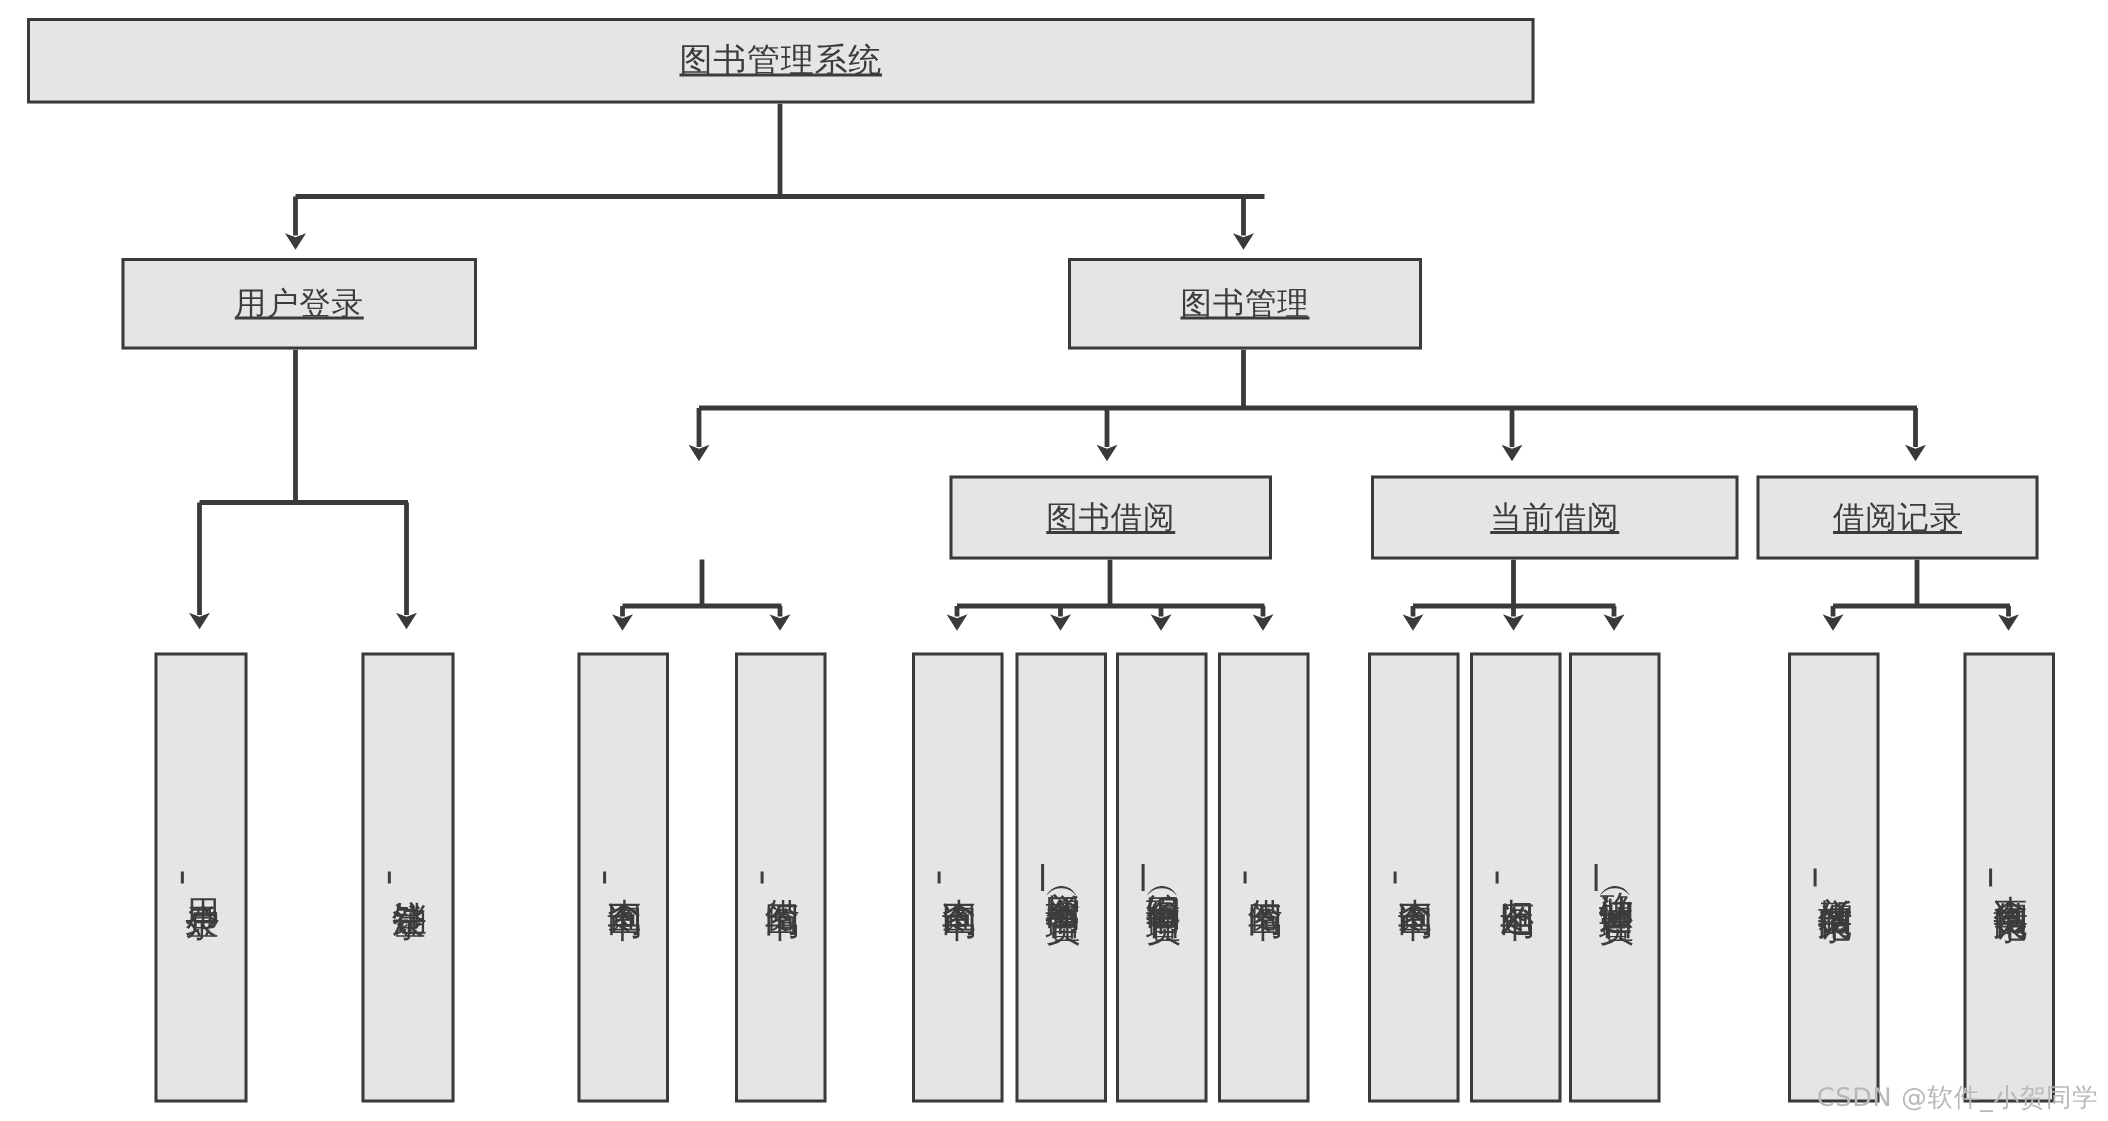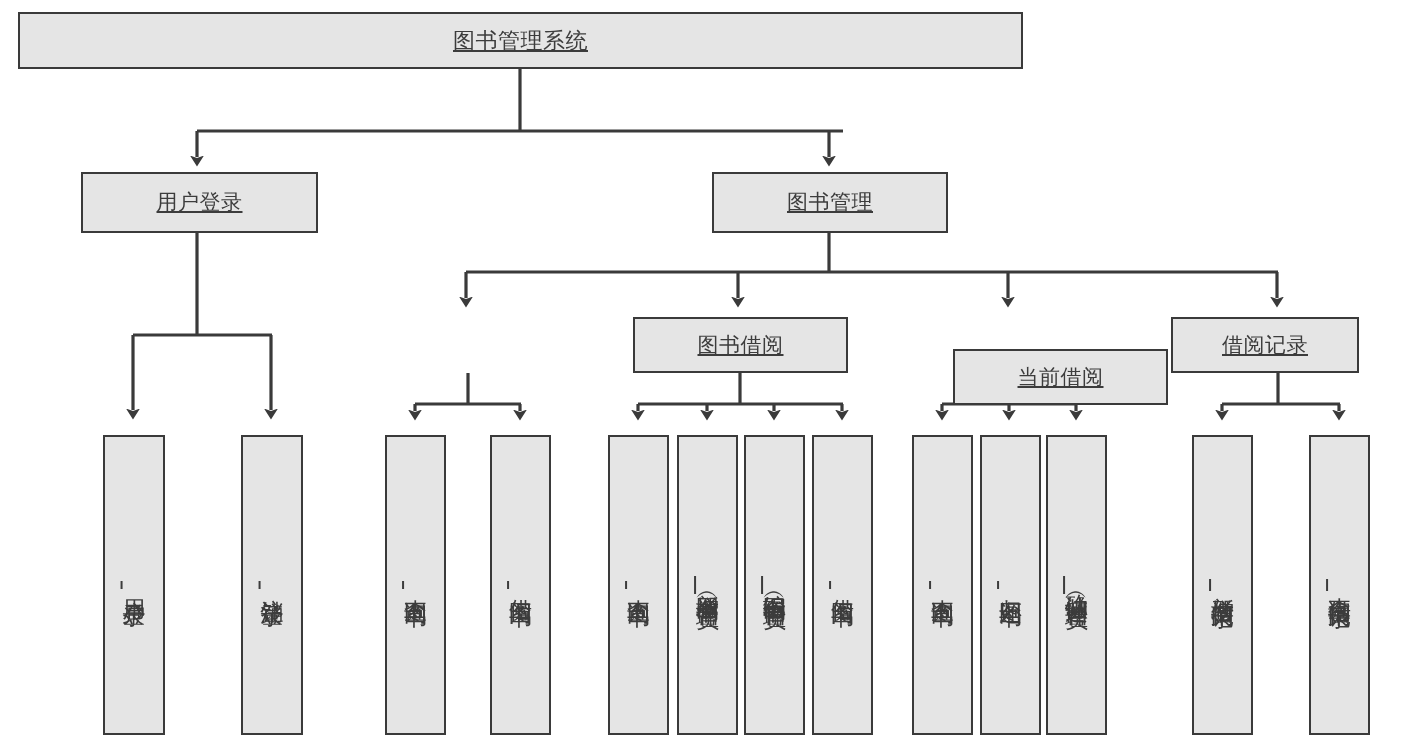--- a/index.html
+++ b/index.html
@@ -133,21 +133,21 @@
 
   <div class="node h" style="left:712px; top:172px; width:236px; height:61px;">
     <span class="label">图书管理</span>
   </div>
 
 
   <div class="node h" style="left:633px; top:317px; width:215px; height:56px;">
     <span class="label">图书借阅</span>
   </div>
 
-  <div class="node h" style="left:953px; top:317px; width:215px; height:56px;margin-top:32px;">
+  <div class="node h" style="left:914px; top:317px; width:245px; height:56px;">
     <span class="label">当前借阅</span>
   </div>
 
   <div class="node h" style="left:1171px; top:317px; width:188px; height:56px;">
     <span class="label">借阅记录</span>
   </div>
 
   <div class="node v" style="left:103px; top:435px; width:62px; height:300px;">
     <span class="label">用户登录</span>
   </div>
@@ -193,14 +193,15 @@
   </div>
 
   <div class="node v" style="left:1192px; top:435px; width:61px; height:300px;">
     <span class="label">新增借阅记录</span>
   </div>
 
   <div class="node v" style="left:1309px; top:435px; width:61px; height:300px;">
     <span class="label">查询借阅记录</span>
   </div>
 
+  <div id="watermark">CSDN @软件_小贺同学</div>
 
 </div>
 
 </body></html>

